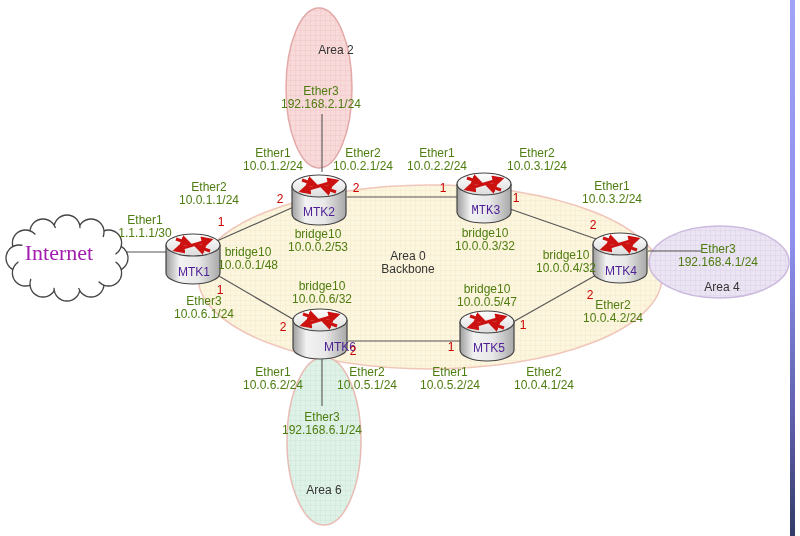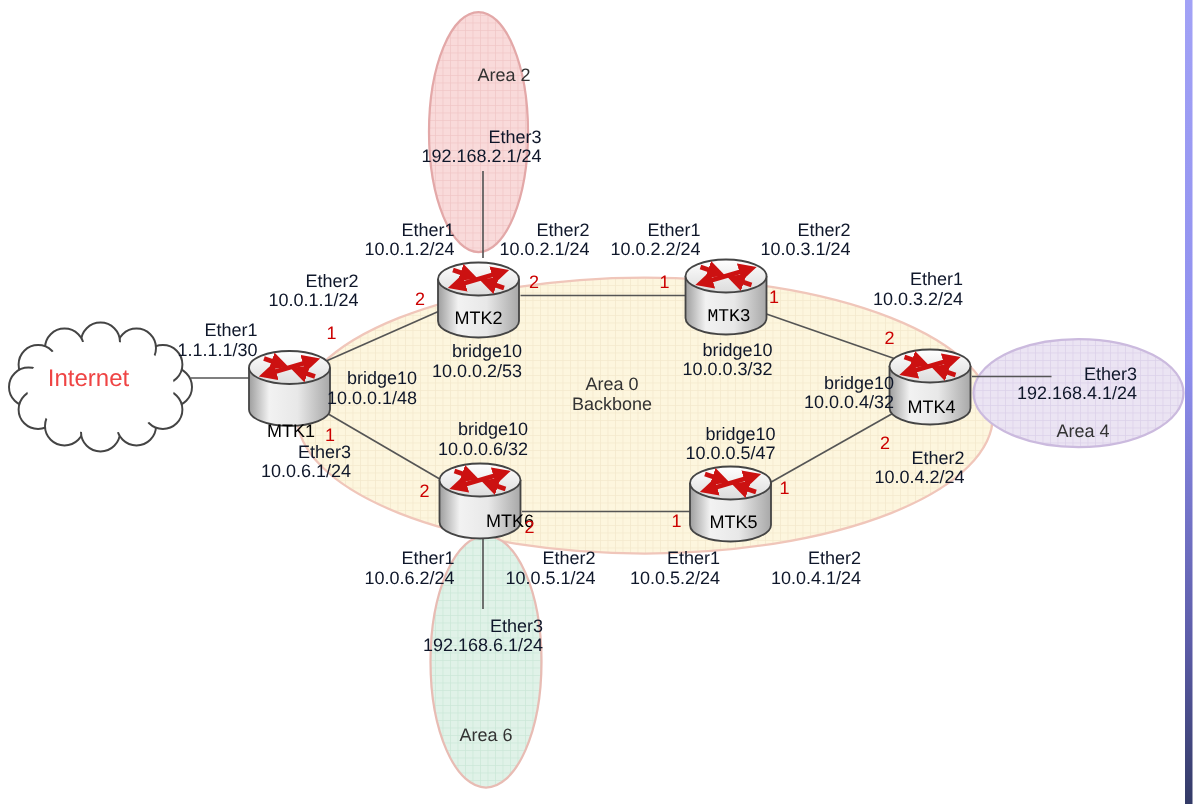--- a/index.html
+++ b/index.html
@@ -2,40 +2,40 @@
 <html><head>
 <meta charset="utf-8">
 <style>
   html,body{margin:0;padding:0;background:#fff;}
   .stage{
     position:relative;width:800px;height:536px;background:#ffffff;overflow:hidden;
     font-family:"Liberation Sans",sans-serif;
   }
   .stage svg{position:absolute;left:0;top:0;}
   .lbl{
-    position:absolute;transform:translateX(-50%);text-align:right;
-    font-size:12px;line-height:13px;color:#0f172a;white-space:nowrap;
+    position:absolute;transform:translateX(-50%);text-align:center;
+    font-size:12px;line-height:13px;color:#4d7c0f;white-space:nowrap;
   }
   .lbl .ifname{display:block;}
   .lbl .ip{display:block;}
   .router-name{
     position:absolute;transform:translateX(-50%);text-align:center;
-    font-size:12px;color:#000000;white-space:nowrap;
+    font-size:12px;color:#4c1d95;white-space:nowrap;
   }
   .area-label{
     position:absolute;transform:translateX(-50%);text-align:center;
     font-size:12px;line-height:13px;color:#333;white-space:nowrap;
   }
   .cost{
     position:absolute;transform:translate(-50%,-50%);
     font-size:12px;color:#cc0000;white-space:nowrap;
   }
   .internet-label{
     position:absolute;transform:translateX(-50%);
-    font-size:16px;line-height:22px;color:#ef4444;white-space:nowrap;
+    font-size:22px;line-height:22px;color:#a21caf;white-space:nowrap;font-family:Liberation Serif, serif;
   }
   .right-border{
     position:absolute;top:0;left:790px;width:5px;height:536px;
     background:linear-gradient(to bottom,#a2a2f6 0%,#8f8fee 45%,#5c5ca8 80%,#333a66 100%);
   }
 </style>
 </head>
 <body>
 
 <div class="stage">
@@ -130,21 +130,21 @@
   <div class="internet-label" style="left:59px;top:242px;">Internet</div>
 
   <div class="area-label" style="left:336px;top:44px;">Area 2</div>
   <div class="area-label" style="left:408px;top:250px;">
     <span style="display:block">Area 0</span>
     <span style="display:block">Backbone</span>
   </div>
   <div class="area-label" style="left:722px;top:281px;">Area 4</div>
   <div class="area-label" style="left:324px;top:484px;text-align:center;">Area 6</div>
 
-  <div class="router-name" style="left:194px;top:265px;margin-top:15px;">MTK1</div>
+  <div class="router-name" style="left:194px;top:265px;">MTK1</div>
   <div class="router-name" style="left:319px;top:205px;">MTK2</div>
   <div class="router-name" style="left:486px;top:204px;font-family:Liberation Mono, monospace;">MTK3</div>
   <div class="router-name" style="left:621px;top:264px;">MTK4</div>
   <div class="router-name" style="left:489px;top:341px;">MTK5</div>
   <div class="router-name" style="left:340px;top:340px;">MTK6</div>
 
   <div class="lbl" style="left:145px;top:214px;">
     <span class="ifname">Ether1</span>
     <span class="ip">1.1.1.1/30</span>
   </div>

